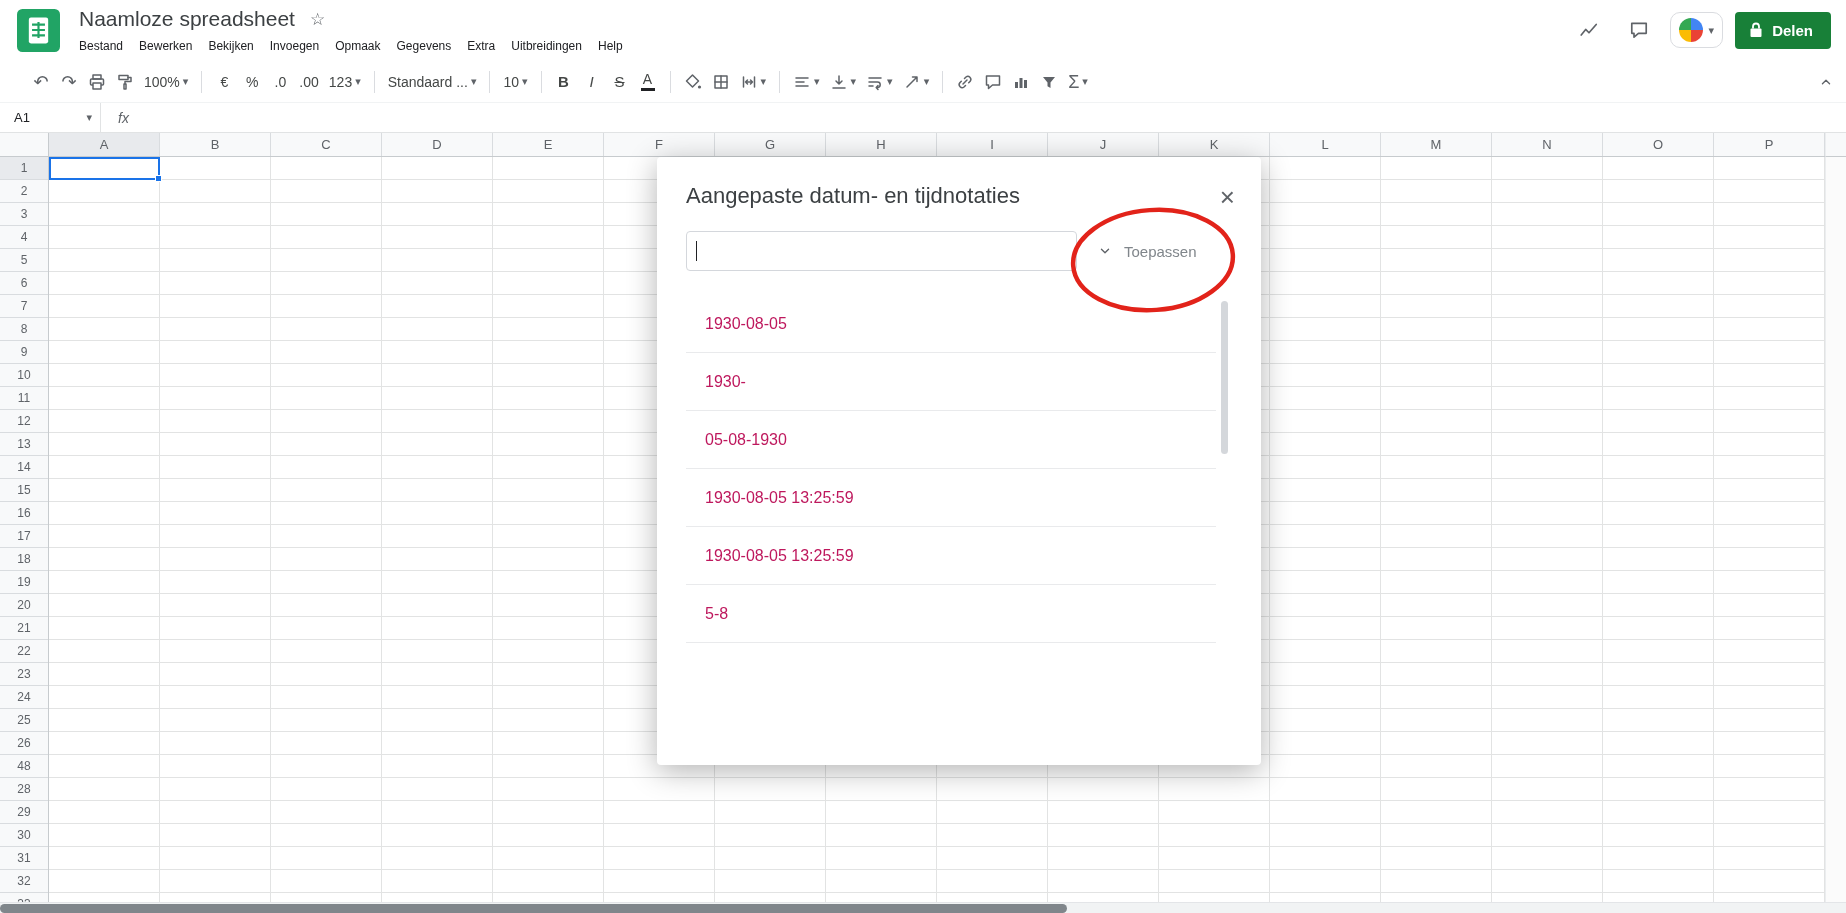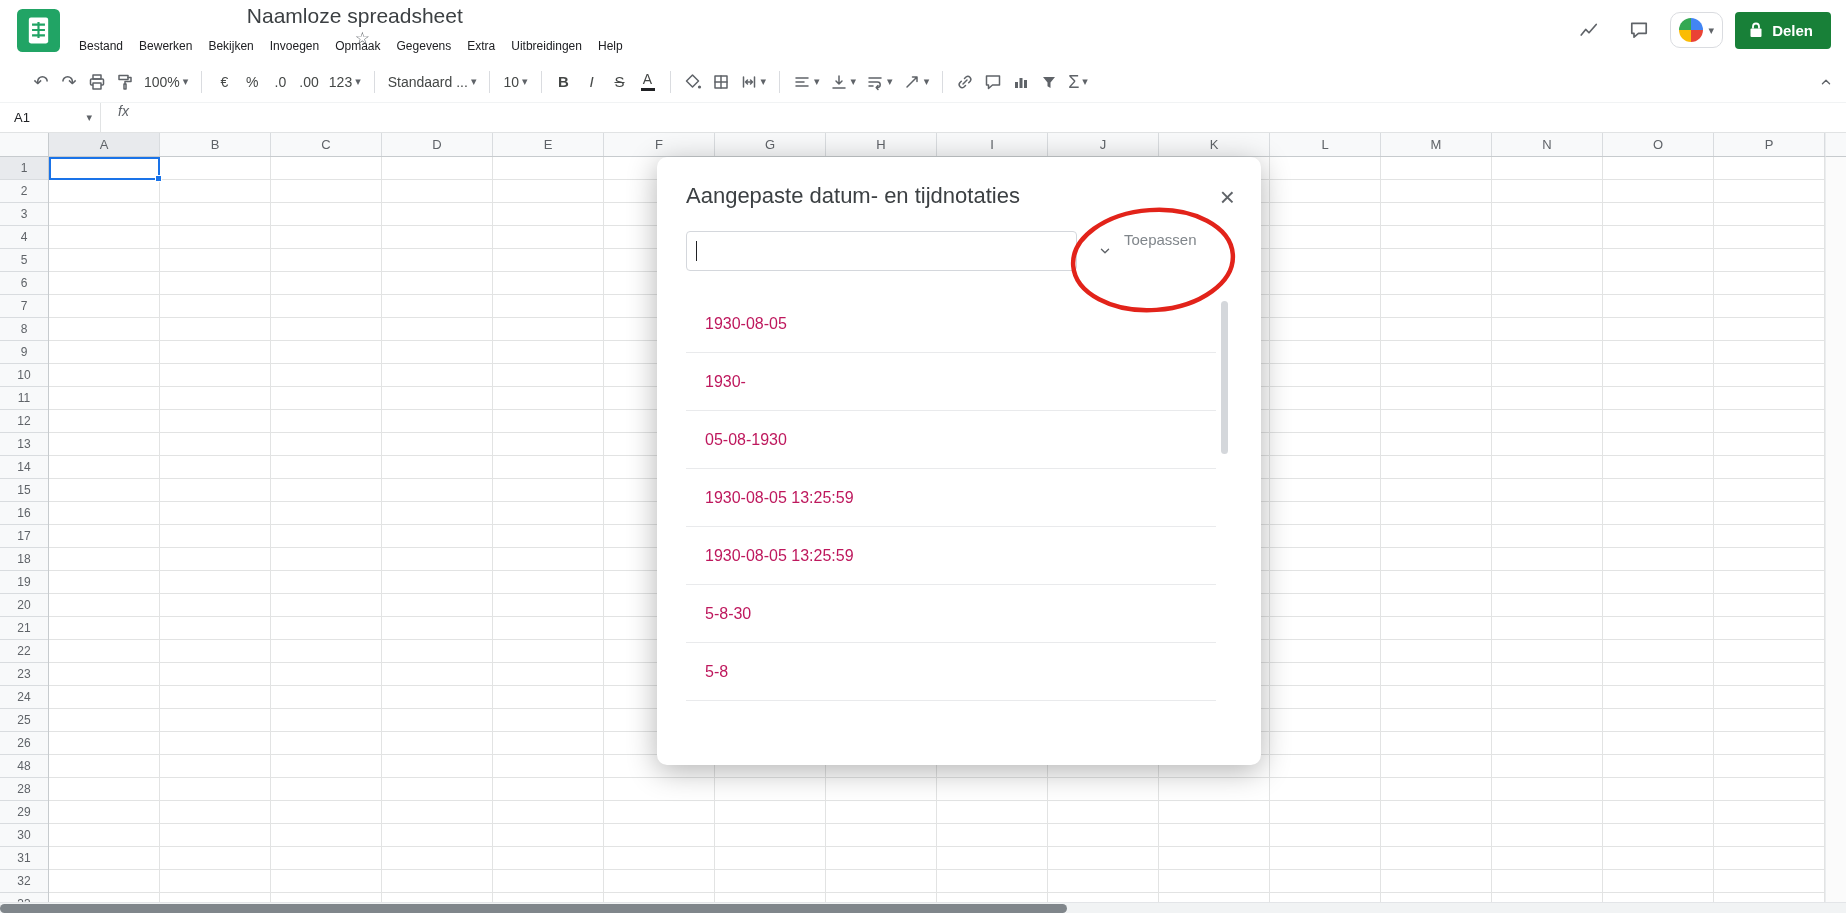--- a/index.html
+++ b/index.html
@@ -9,21 +9,21 @@
     position: relative; overflow: hidden;
     background: #fff; color: #202124;
   }
   svg.i { stroke: #5f6368; fill: none; stroke-width: 1.5; stroke-linecap: round; stroke-linejoin: round; display: block; }
   svg.i.fill { fill: #5f6368; stroke: none; }
 
   
   .topbar { position: absolute; left: 0; top: 0; right: 0; height: 61px; background: #fff; }
   .logo { position: absolute; left: 17px; top: 9px; width: 43px; height: 43px; cursor: pointer; }
   .head-main { position: absolute; left: 79px; top: 4px; }
-  .title-row { display: flex; align-items: center; height: 30px; flex-direction: column; }
+  .title-row { display: flex; align-items: center; height: 30px; }
   .doc-title { font-size: 21px; color: #3c4043; }
   .star { margin-left: 15px; font-size: 17px; color: #5f6368; }
   .menus { display: flex; margin-left: -8px; margin-top: 2px; }
   .menu-item { padding: 3px 8px; font-size: 12px; color: #202124; border-radius: 4px; cursor: pointer; }
   .head-right { position: absolute; right: 15px; top: 11px; display: flex; align-items: center; gap: 12px; }
   .hbtn { width: 38px; height: 38px; display: flex; align-items: center; justify-content: center; border-radius: 50%; cursor: pointer; }
   .account-pill { display: flex; align-items: center; gap: 6px; padding: 5px 8px; border: 1px solid #dadce0; border-radius: 10px; cursor: pointer; }
   .avatar { width: 24px; height: 24px; border-radius: 50%;
     background: conic-gradient(#4285f4 0 25%, #ea4335 0 50%, #fbbc04 0 75%, #34a853 0); }
   .caret { font-size: 11px; color: #5f6368; line-height: 1; }
@@ -40,21 +40,21 @@
   .tdiv { width: 1px; height: 22px; background: #dadce0; margin: 0 8px; flex: none; }
   .bold { font-weight: bold; font-size: 15px; }
   .italic { font-style: italic; font-size: 15px; }
   .strike { text-decoration: line-through; font-size: 15px; }
   .acolor { display: flex; flex-direction: column; align-items: center; line-height: 1; }
   .acolor .abar { width: 14px; height: 3px; background: #202124; margin-top: 2px; }
   .collapse { position: absolute; right: 12px; top: 50%; transform: translateY(-50%); cursor: pointer; }
 
   
   .formula-bar { position: absolute; top: 103px; left: 0; right: 0; height: 30px; background: #fff;
-    border-bottom: 1px solid #e1e3e4; display: flex; align-items: flex-start; }
+    border-bottom: 1px solid #e1e3e4; display: flex; align-items: center; }
   .name-box { width: 100px; height: 100%; padding: 0 8px 0 14px; font-size: 13px; color: #202124;
     display: flex; align-items: center; justify-content: space-between; cursor: pointer; }
   .fdiv { width: 1px; height: 100%; background: #e1e3e4; }
   .fx { margin: 0 20px 0 17px; font-style: italic; color: #5f6368; font-size: 14px; }
   .formula-input { flex: 1; height: 100%; cursor: text; }
 
   
   .grid { position: absolute; top: 133px; left: 0; right: 0; bottom: 0; }
   .corner { position: absolute; left: 0; top: 0; width: 49px; height: 24px; background: #f8f9fa;
     border-right: 1px solid #c7cbce; border-bottom: 1px solid #c7cbce; cursor: pointer; }
@@ -78,31 +78,31 @@
   .fill-handle { position: absolute; right: -4px; bottom: -4px; width: 7px; height: 7px;
     background: #1a73e8; border: 1px solid #fff; }
   .vscroll { position: absolute; top: 24px; right: 0; width: 21px; bottom: 11px;
     border-left: 1px solid #ebedef; background: #fbfbfb; }
   .hscroll { position: absolute; left: 0; right: 0; bottom: 0; height: 11px; background: #f1f3f4;
     border-top: 1px solid #e3e5e8; }
   .hthumb { position: absolute; left: 0; top: 1px; height: 9px; width: 1067px; background: #80868b; border-radius: 5px; }
 
   
   .dialog { position: absolute; left: 657px; top: 157px; width: 604px; height: 608px; background: #fff;
-    border-radius: 10px; box-shadow: 0 6px 30px rgba(0,0,0,.3); z-index: 10; overflow: hidden; }
+    border-radius: 4px; box-shadow: 0 6px 30px rgba(0,0,0,.3); z-index: 10; overflow: hidden; }
   .dlg-head { position: absolute; left: 29px; right: 26px; top: 26px; display: flex;
     justify-content: space-between; align-items: flex-start; }
   .dlg-title { font-size: 22px; font-weight: normal; color: #3c4043; }
   .dlg-close { font-size: 26px; color: #5f6368; line-height: 1; margin-top: 1px; cursor: pointer; }
   .fmt-input { position: absolute; left: 29px; top: 74px; width: 391px; height: 40px;
     border: 1px solid #d4d7dc; border-radius: 4px; display: flex; align-items: center; padding-left: 9px; cursor: text; }
   .cursor { width: 1px; height: 20px; background: #202124; }
   .token-dd { position: absolute; left: 434px; top: 74px; height: 40px; width: 28px;
     display: flex; align-items: center; justify-content: center; cursor: pointer; }
-  .apply-btn { position: absolute; left: 467px; top: 74px; height: 40px; display: flex; align-items: flex-start;
+  .apply-btn { position: absolute; left: 467px; top: 74px; height: 40px; display: flex; align-items: center;
     font-size: 15px; color: #80868b; cursor: pointer; }
   .fmt-list { position: absolute; left: 29px; top: 138px; width: 530px; height: 470px; overflow: hidden; }
   .fmt-item { height: 58px; display: flex; align-items: center; padding-left: 19px;
     font-size: 16px; color: #be185d; border-bottom: 1px solid #e9eaec; cursor: pointer; }
   .dlg-thumb { position: absolute; right: 33px; top: 144px; width: 7px; height: 153px;
     background: #d4d7db; border-radius: 4px; cursor: pointer; }
 
   
   .annotation { position: absolute; left: 1063px; top: 200px; z-index: 20; pointer-events: none;
     transform: rotate(-4deg); }
@@ -403,21 +403,20 @@
   <div class="apply-btn">
     <span>Toepassen</span>
   </div>
   <div class="fmt-list">
 
   <div class="fmt-item">1930-08-05</div>
       <div class="fmt-item">1930-</div>
       <div class="fmt-item">05-08-1930</div>
       <div class="fmt-item">1930-08-05 13:25:59</div>
       <div class="fmt-item">1930-08-05 13:25:59</div>
-      <div class="fmt-item">5-8-30</div>
       <div class="fmt-item">5-8</div>
     </div>
   <div class="dlg-thumb"></div>
 </div>
 
 <svg class="annotation" width="180" height="120" viewBox="0 0 180 120">
   <ellipse cx="90" cy="60" rx="80" ry="50" fill="none" stroke-width="4.5" stroke="#e2231a"></ellipse>
 </svg>
 
 </body></html>

